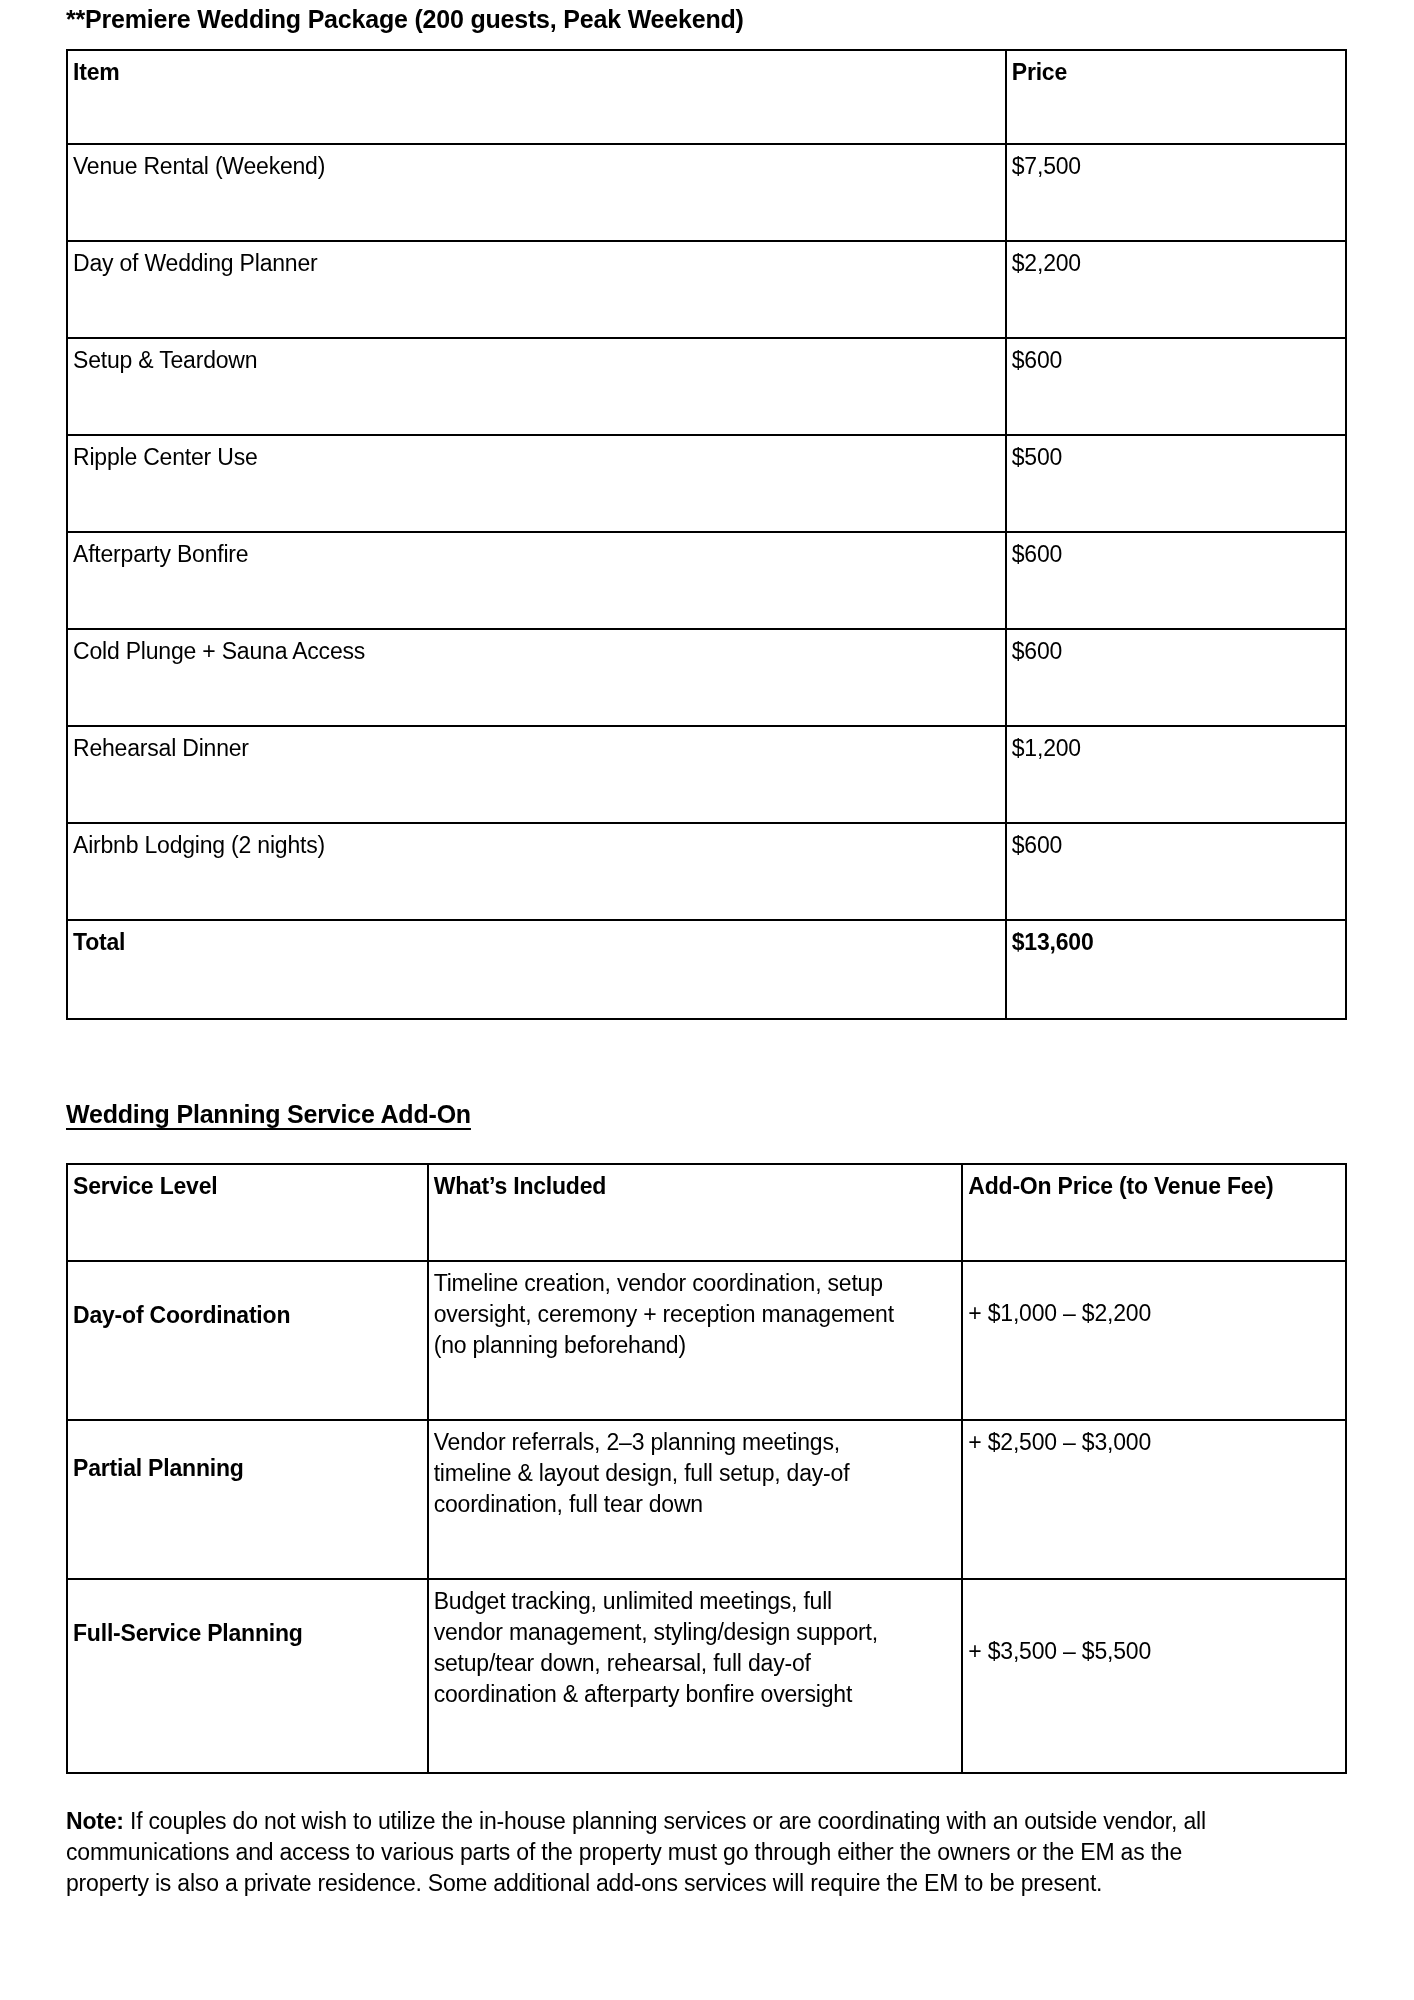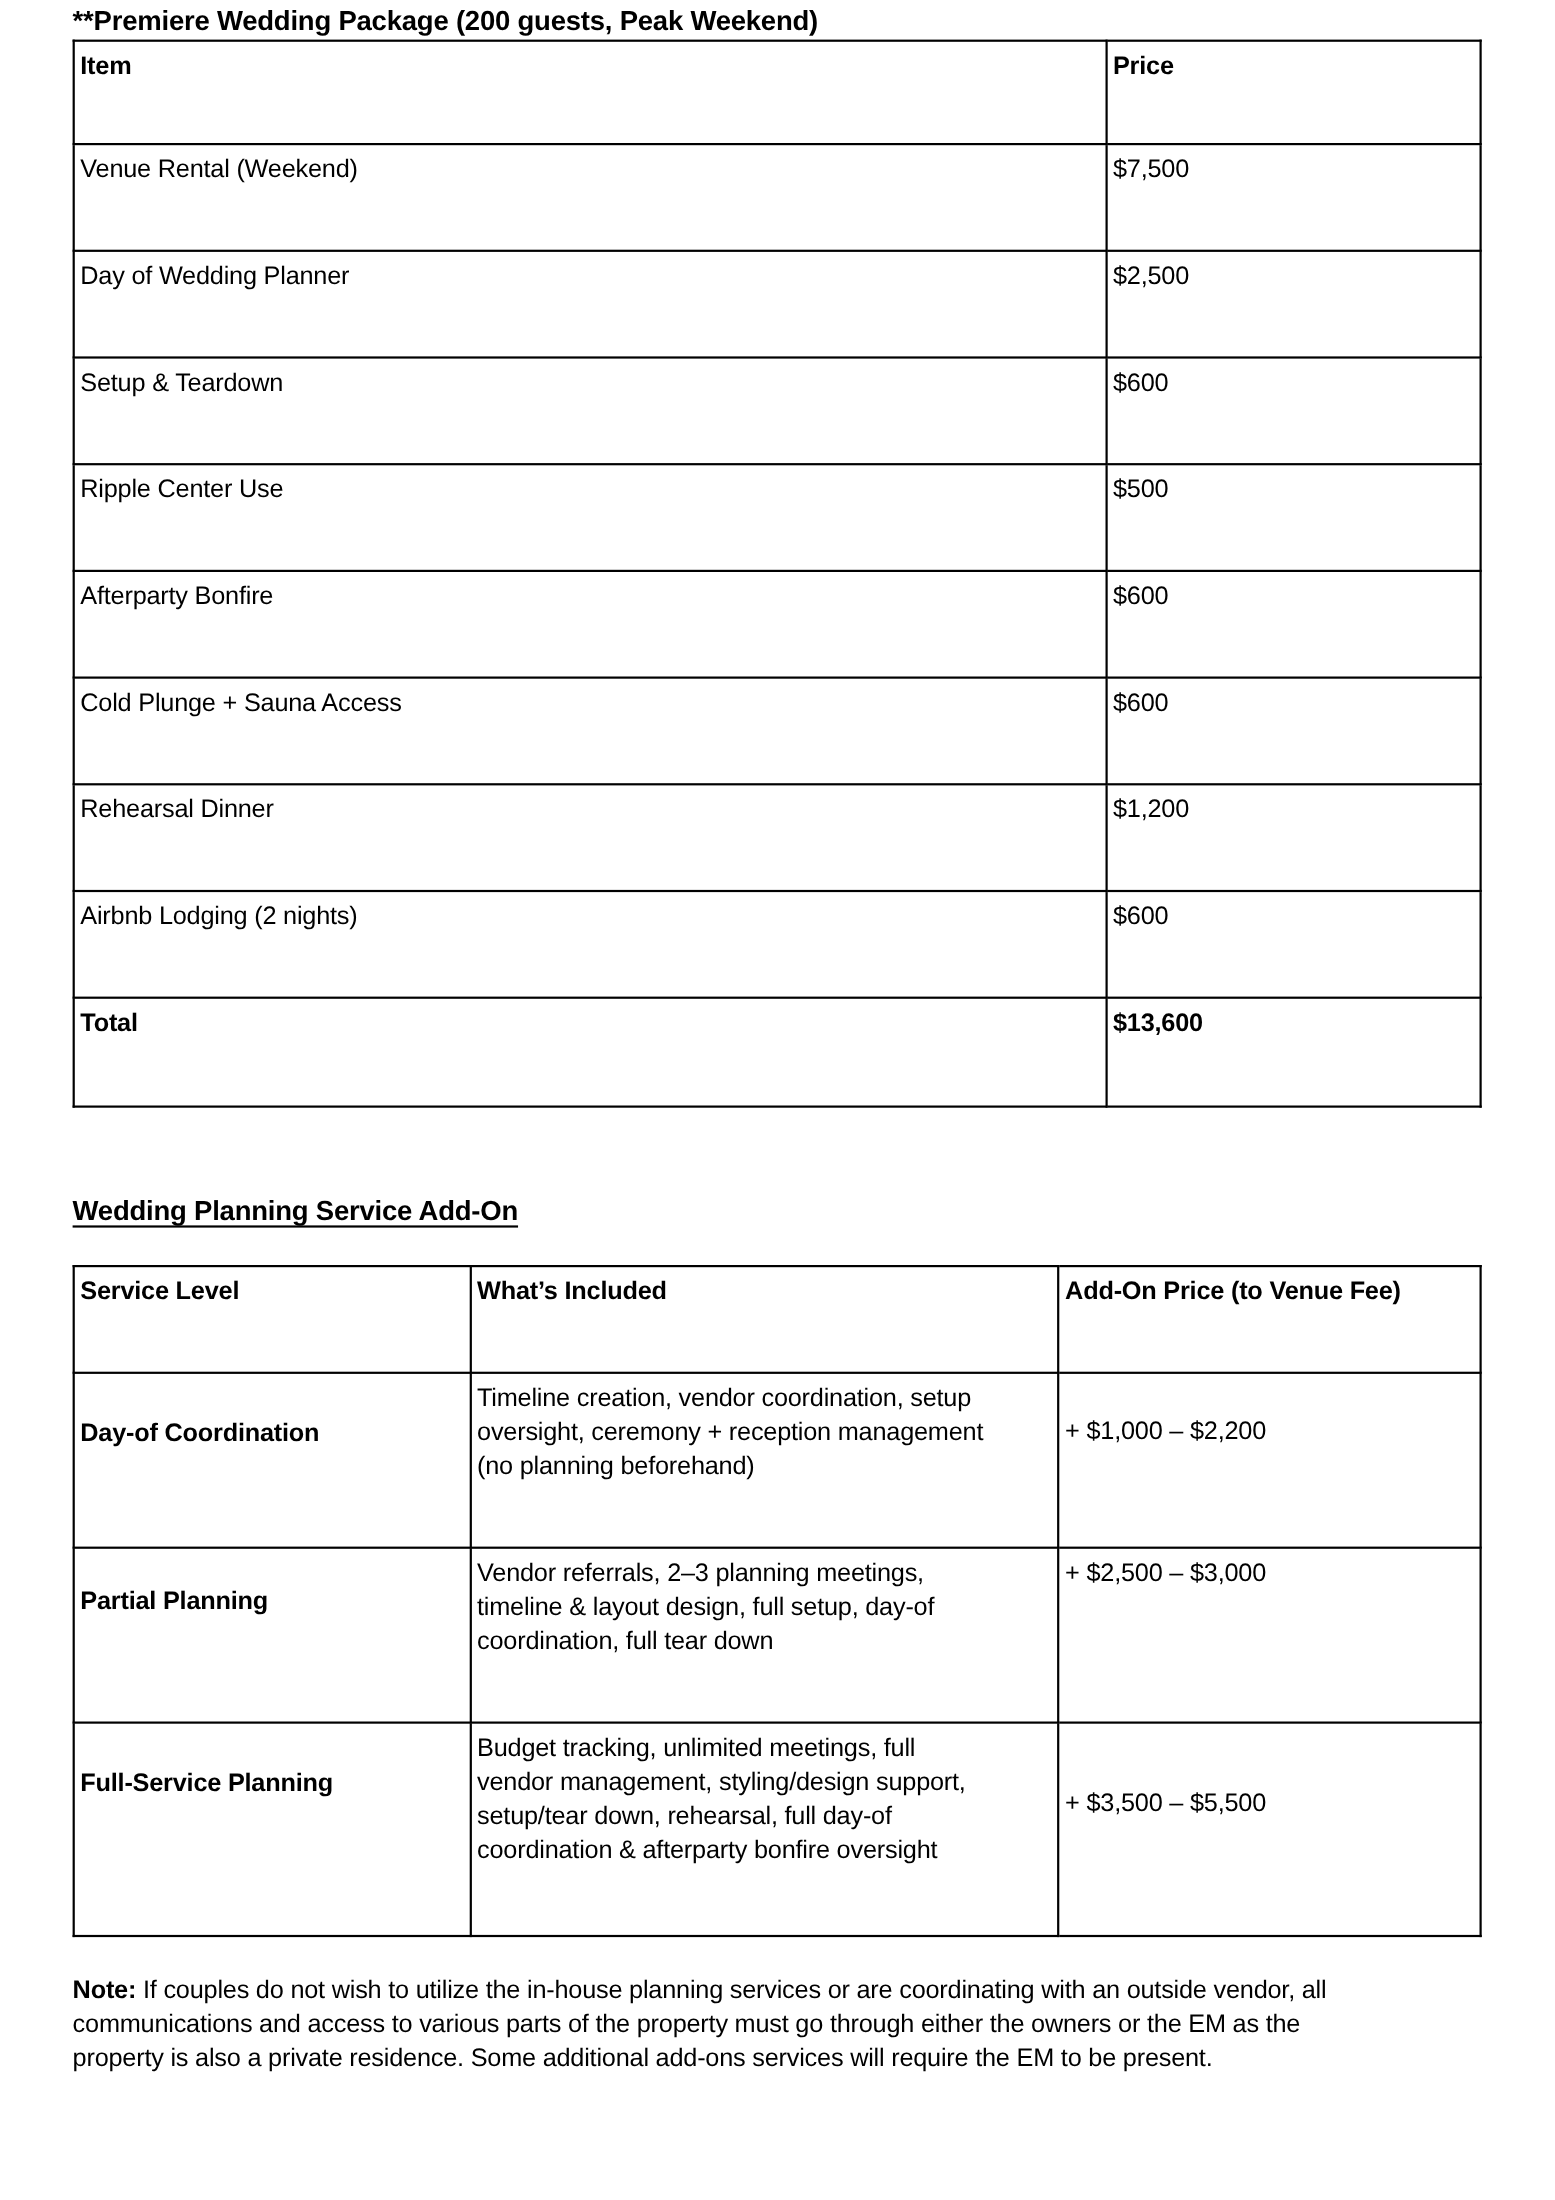--- a/index.html
+++ b/index.html
@@ -34,21 +34,21 @@
     table-layout: fixed;
   }
   td {
     border: 2px solid #000000;
     vertical-align: top;
     padding: 6px 6px 4px 5px;
     box-sizing: border-box;
     overflow: hidden;
   }
   
-  .package-table { }
+  .package-table { margin-top: 13px; }
   .package-table .col-item  { width: 73.4%; }
   .package-table .col-price { width: 26.6%; }
   .package-table tr.hdr td   { height: 94px; font-weight: bold; }
   .package-table tr.row td   { height: 97px; }
   .package-table tr.total td { height: 99px; font-weight: bold; }
   
   .addon-heading {
     margin-top: 77px;
     font-size: 25px;
     line-height: 34px;
@@ -96,21 +96,21 @@
         <tr class="hdr">
       <td>Item</td>
       <td>Price</td>
     </tr>
     <tr class="row">
       <td>Venue Rental (Weekend)</td>
       <td>$7,500</td>
     </tr>
     <tr class="row">
       <td>Day of Wedding Planner</td>
-      <td>$2,500</td>
+      <td>$2,200</td>
     </tr>
     <tr class="row">
       <td>Setup &amp; Teardown</td>
       <td>$600</td>
     </tr>
     <tr class="row">
       <td>Ripple Center Use</td>
       <td>$500</td>
     </tr>
     <tr class="row">

